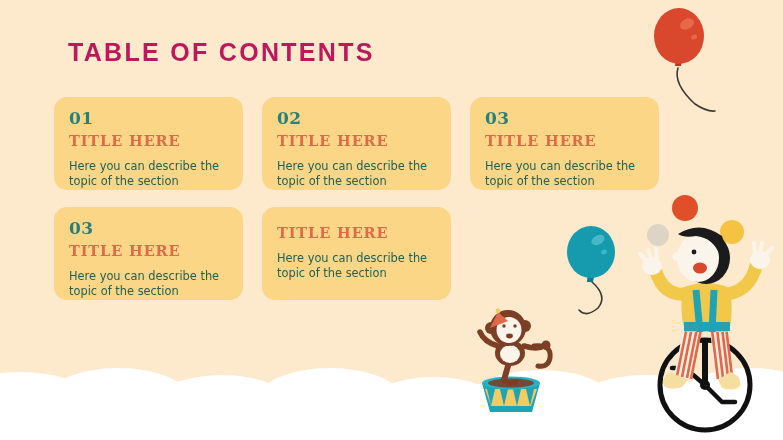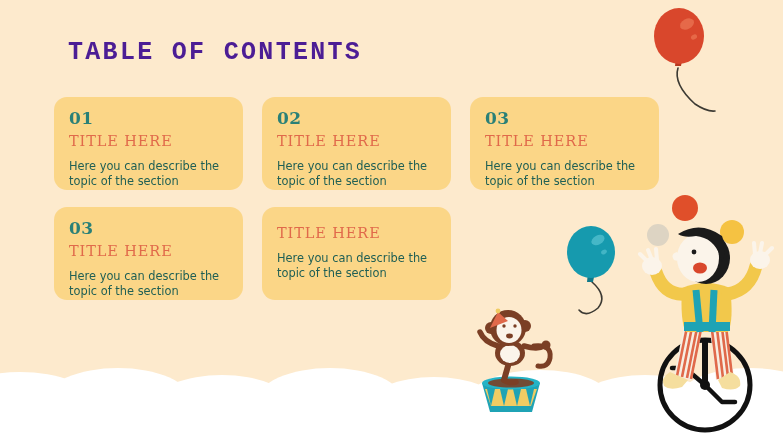--- a/index.html
+++ b/index.html
@@ -23,25 +23,25 @@
     height: 440px;
     overflow: hidden;
     background: #fdeacd;
   }
 
   
   .page-title {
     position: absolute;
     left: 68px;
     top: 38px;
-    font-family: Liberation Mono, monospace;
+    font-family: Liberation Sans, sans-serif;
     font-weight: 700;
     font-size: 25px;
     letter-spacing: 2.3px;
-    color: #4c1d95;
+    color: #be185d;
     white-space: nowrap;
   }
 
   
   .cards {
     position: absolute;
     left: 54px;
     top: 97px;
     width: 606px;
   }
@@ -65,21 +65,21 @@
     font-family: "DejaVu Serif", "Liberation Serif", serif;
     font-weight: 700;
     font-size: 17px;
     color: #2a8077;
     letter-spacing: 0.5px;
     line-height: 1.05;
   }
 
   .card-title {
     font-family: "DejaVu Serif", "Liberation Serif", serif;
-    font-weight: 400;
+    font-weight: 700;
     font-size: 14.5px;
     color: #e0694a;
     letter-spacing: 0.9px;
     line-height: 1.3;
     margin-top: 4px;
   }
 
   .card-desc {
     font-family: "DejaVu Sans", "Liberation Sans", sans-serif;
     font-size: 11.4px;

